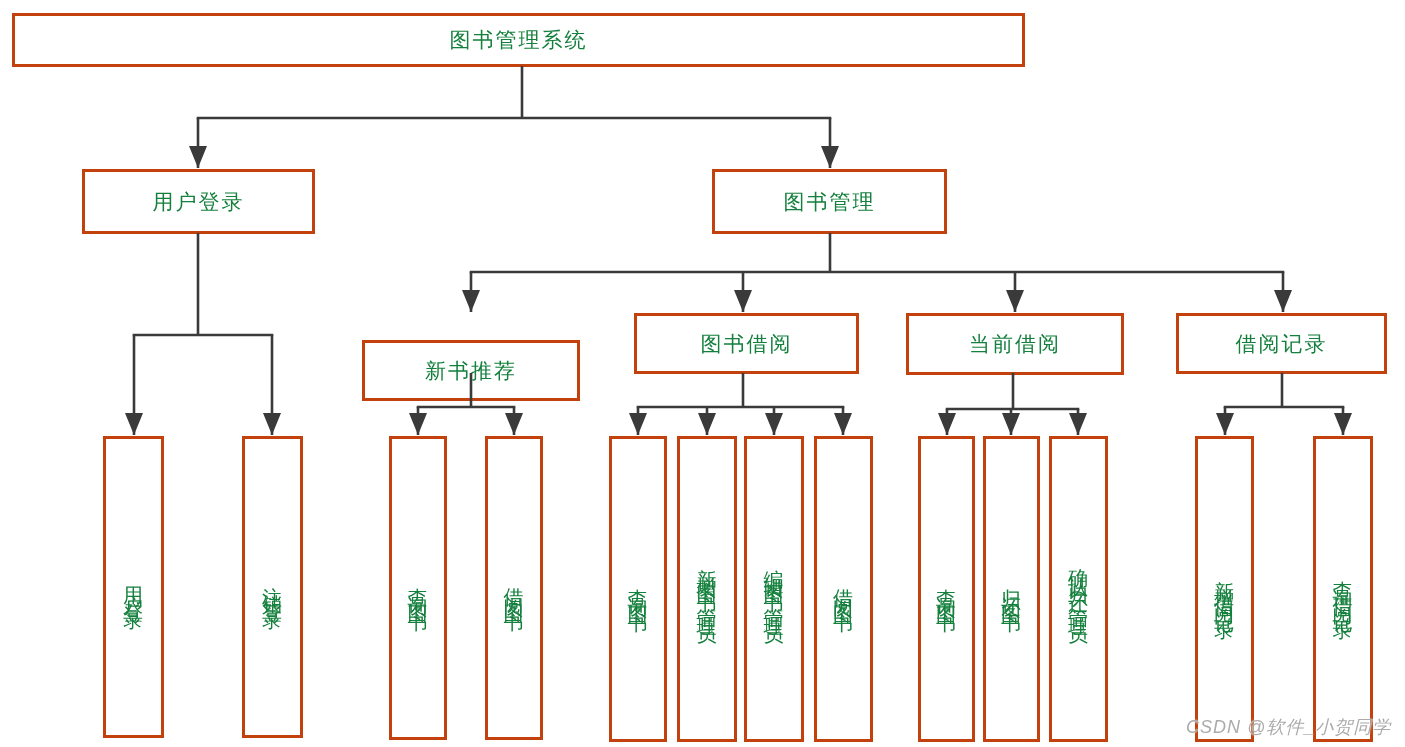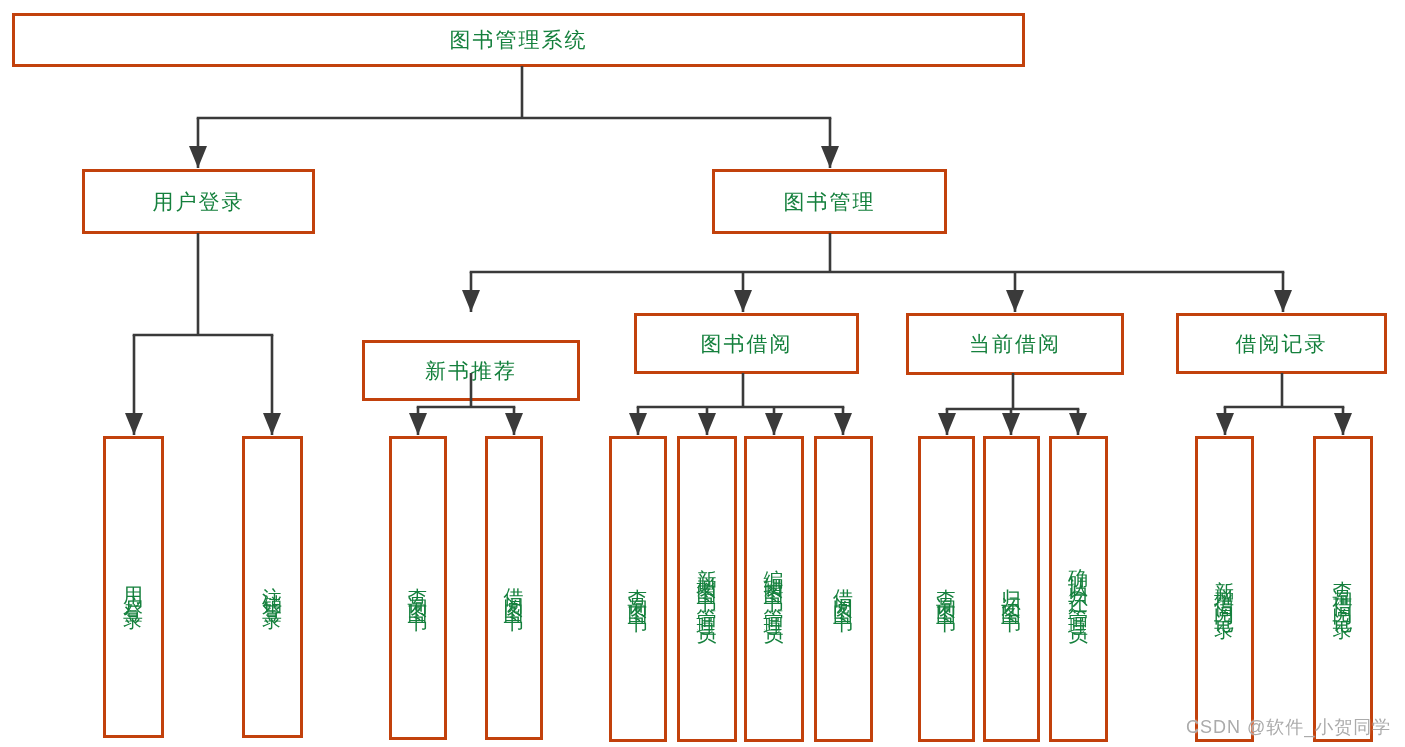--- a/index.html
+++ b/index.html
@@ -39,20 +39,21 @@
   svg.connectors line { stroke:#3a3a3a; stroke-width:2.6; }
   .watermark {
     position:absolute;
     left:1186px; top:715px;
     font-size:18px;
     letter-spacing:1px;
     color:#ababab;
     text-shadow:0 0 2px #ffffff;
     z-index:4;
     white-space:nowrap;
+    font-style:italic;
   }
 </style>
 </head>
 <body>
 
 <div class="stage">
 
   <div class="node" style="left:12px; top:13px; width:1013px; height:54px;">
     <span class="lbl">图书管理系统</span>
   </div>

